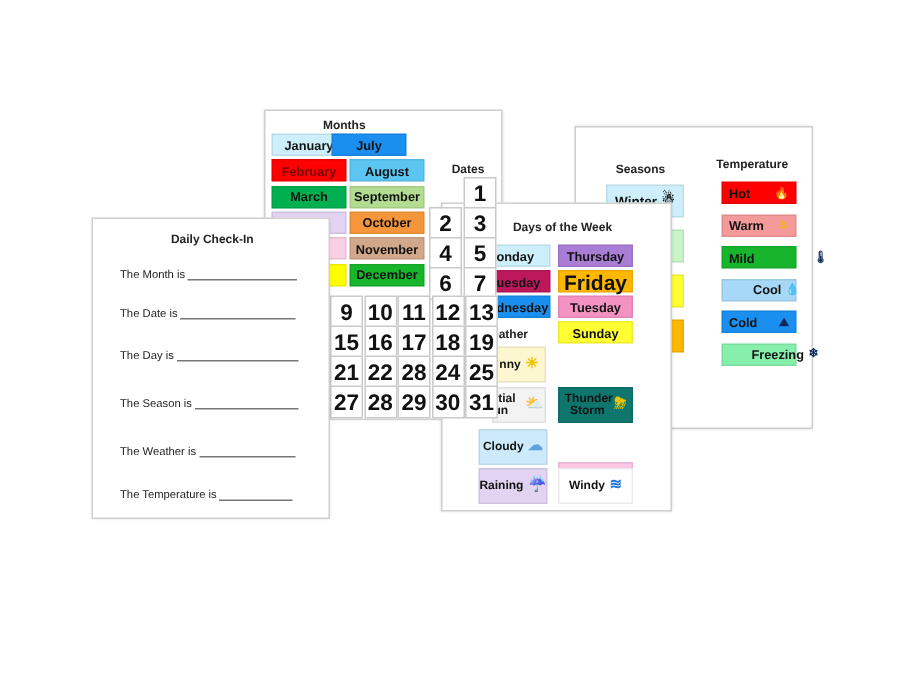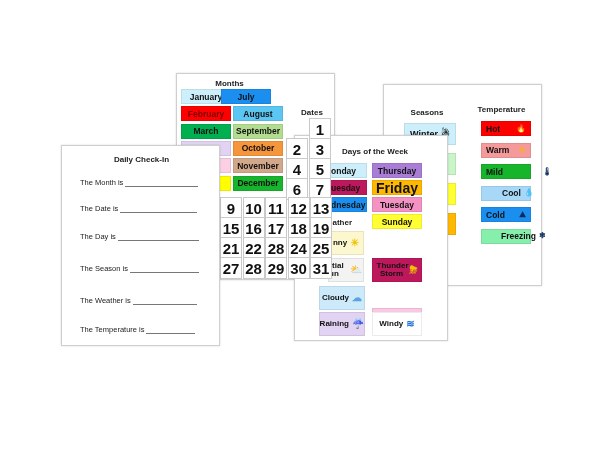--- a/index.html
+++ b/index.html
@@ -89,21 +89,21 @@
     </div>
   <div id="weather-list">
       <div class="tile" style="left: 33px; top: 95px; width: 36px; height: 24px; background: rgb(253, 247, 207); font-size: 8px; line-height: 1;">
         <span style="">nny</span>
         <span class="ico" style="color: rgb(240, 196, 0);">☀</span>
       </div>
       <div class="tile" style="left: 33px; top: 122px; width: 36px; height: 24px; background: rgb(243, 243, 243); font-size: 8px; line-height: 1;">
         <span style="">rtial un</span>
         <span class="ico" style="color: rgb(240, 196, 0);">⛅</span>
       </div>
-      <div class="tile" style="left: 77px; top: 122px; width: 50px; height: 24px; background: #be185d; font-size: 8px; line-height: 1;">
+      <div class="tile" style="left: 77px; top: 122px; width: 50px; height: 24px; background: #0f766e; font-size: 8px; line-height: 1;">
         <span style="width: 30px; text-align: center; color: rgb(17, 17, 17);">Thunder Storm</span>
         <span class="ico" style="color: rgb(240, 196, 0);">⛈</span>
       </div>
       <div class="tile" style="left: 24px; top: 150px; width: 46px; height: 24px; background: rgb(205, 234, 251); font-size: 8px; line-height: 1;">
         <span style="">Cloudy</span>
         <span class="ico" style="color: rgb(90, 163, 224);">☁</span>
       </div>
       <div class="tile" style="left: 77px; top: 150px; width: 50px; height: 24px; background: rgb(251, 199, 228); font-size: 8px; line-height: 1; margin-top: 22px;">
         <span style="">Snowing</span>
         <span class="ico" style="color: rgb(90, 163, 224);">❄</span>

